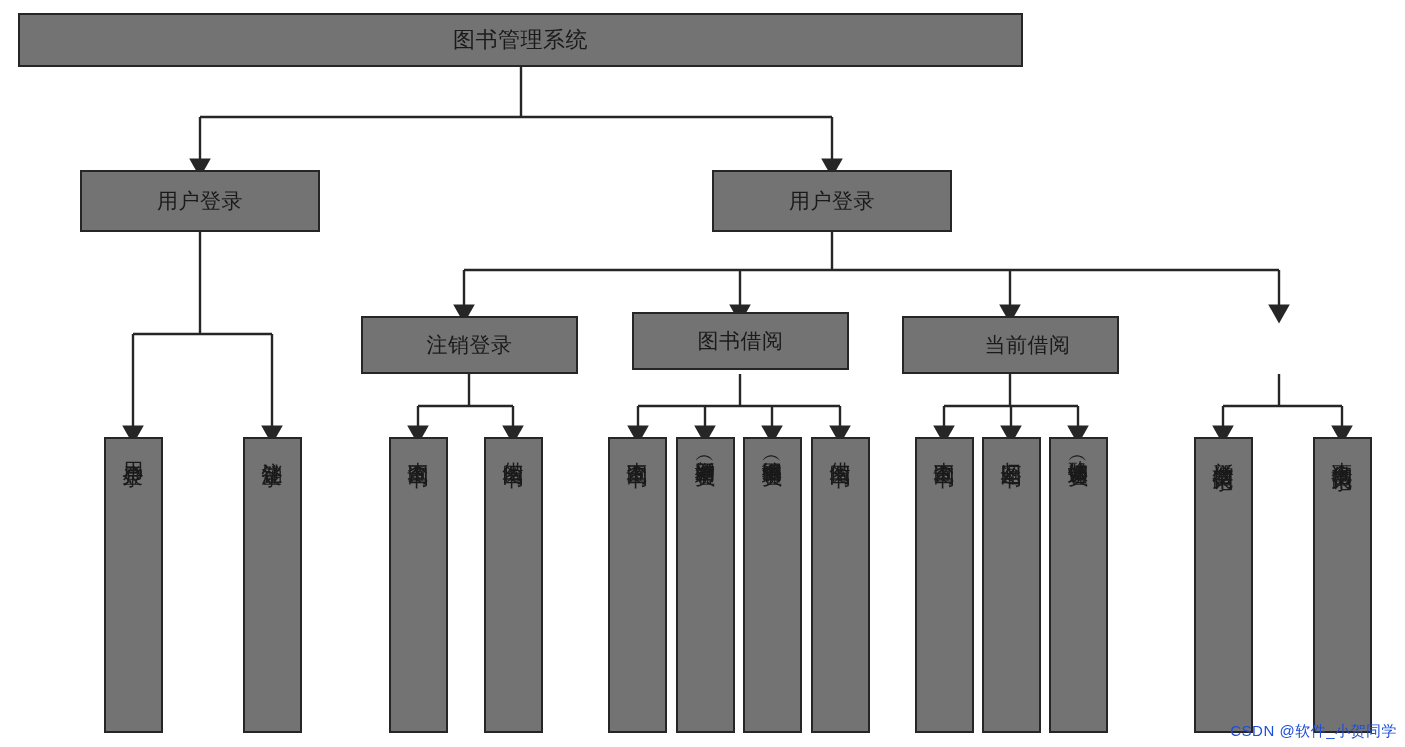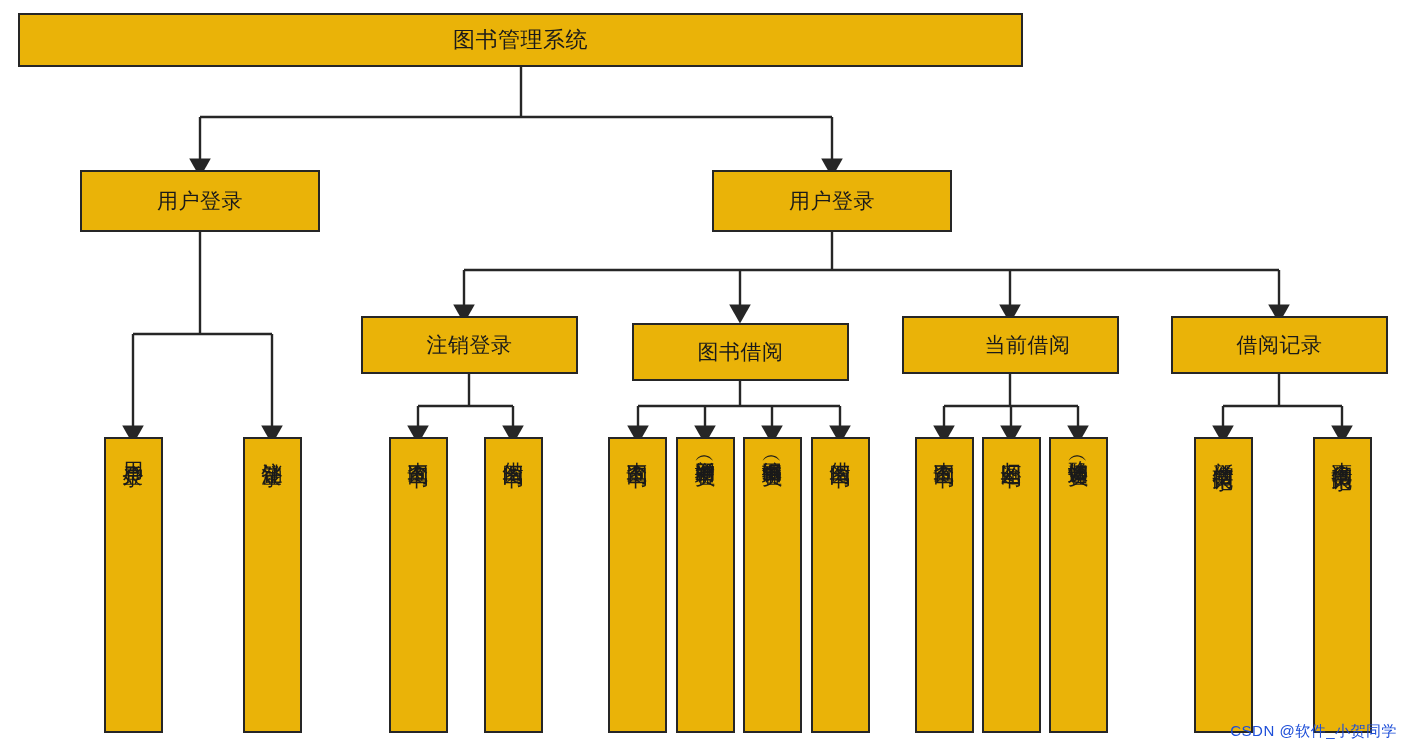--- a/index.html
+++ b/index.html
@@ -22,21 +22,21 @@
     position: absolute;
     left: 0;
     top: 0;
     width: 1405px;
     height: 747px;
     pointer-events: none;
   }
   .node {
     position: absolute;
     box-sizing: border-box;
-    background: #eab308;
+    background: #737373;
     border: 2px solid #262626;
     display: flex;
     align-items: center;
     justify-content: center;
     color: #1a1a1a;
   }
   .node .lbl {
     display: block;
     text-align: center;
     line-height: 1.08;
@@ -140,29 +140,26 @@
   <div class="node h" style="left:80px; top:170px; width:240px; height:62px;">
     <span class="lbl">用户登录</span>
   </div>
   <div class="node h" style="left:712px; top:170px; width:240px; height:62px;">
     <span class="lbl">用户登录</span>
   </div>
 
   <div class="node h" style="left:361px; top:316px; width:217px; height:58px;">
     <span class="lbl">注销登录</span>
   </div>
-  <div class="node h" style="left:632px; top:323px; width:217px; height:58px;">
+  <div class="node h" style="left:632px; top:312px; width:217px; height:58px;">
     <span class="lbl">图书借阅</span>
   </div>
   <div class="node h" style="left:902px; top:316px; width:217px; height:58px;padding-left:34px;">
     <span class="lbl">当前借阅</span>
   </div>
-  <div class="node h" style="left:1171px; top:316px; width:217px; height:58px;">
-    <span class="lbl">借阅记录</span>
-  </div>
 
   <div class="node v" style="left:104px; top:437px; width:59px; height:296px;">
     <span class="lbl">用户登录</span>
   </div>
   <div class="node v" style="left:243px; top:437px; width:59px; height:296px;">
     <span class="lbl">注销登录</span>
   </div>
 
   <div class="node v" style="left:389px; top:437px; width:59px; height:296px;">
     <span class="lbl">查询图书</span>

